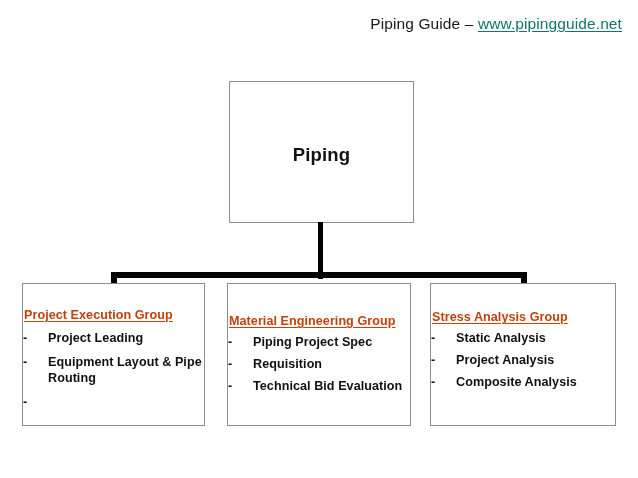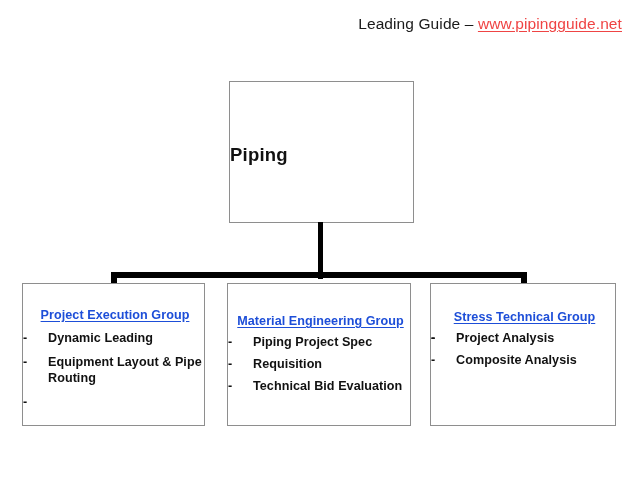--- a/index.html
+++ b/index.html
@@ -52,21 +52,21 @@
     left: 229px;
     top: 81px;
     width: 185px;
     height: 142px;
   }
   .root-label {
     position: absolute;
     left: 0;
     right: 0;
     top: 62px;
-    text-align: left;
+    text-align: center;
     font-size: 18.5px;
     font-weight: bold;
     color: #111111;
     letter-spacing: 0.2px;
   }
 
   .leaf-box {
     top: 283px;
     height: 143px;
   }
@@ -81,27 +81,26 @@
     right: -2px;
     top: 0;
   }
   .leaf-1 .leaf-content { top: 24px; }
   .leaf-2 .leaf-content { top: 30px; }
   .leaf-3 .leaf-content { top: 26px; }
 
   .leaf-title {
     font-size: 12.6px;
     font-weight: bold;
-    color: #1d4ed8;
+    color: #c2410c;
     text-decoration: underline;
     text-underline-offset: 2px;
     padding-left: 2px;
     letter-spacing: 0.05px;
     white-space: nowrap;
-    text-align: center;
   }
   .leaf-list {
     margin: 0;
     padding: 0;
     list-style: none;
   }
   .leaf-item {
     position: relative;
     font-size: 12.6px;
     font-weight: bold;
@@ -150,41 +149,41 @@
     width: 6px;
     height: 13px;
   }
 </style>
 </head>
 <body>
 
 <div id="canvas">
 
   <div class="header">
-    <span>Leading Guide</span>
+    <span>Piping Guide</span>
     <span class="dash">–</span>
-    <span class="link" style="color: #ef4444;">www.pipingguide.net</span>
+    <span class="link" style="color: #0f766e;">www.pipingguide.net</span>
   </div>
 
   <div class="box root-box">
     <div class="root-label">Piping</div>
   </div>
 
   <div class="conn conn-vert-main"></div>
   <div class="conn conn-horiz"></div>
   <div class="conn conn-drop-left"></div>
   <div class="conn conn-drop-right"></div>
 
   <div class="box leaf-box leaf-1">
     <div class="leaf-content">
       <div class="leaf-title">Project Execution Group</div>
       <ul class="leaf-list">
         <li class="leaf-item">
           <span class="bullet">-</span>
-          <span>Dynamic Leading</span>
+          <span>Project Leading</span>
         </li>
         <li class="leaf-item">
           <span class="bullet">-</span>
           <span>Equipment Layout &amp; Pipe Routing</span>
         </li>
         <li class="leaf-item">
           <span class="bullet">-</span>
         </li>
       </ul>
     </div>
@@ -205,24 +204,25 @@
         <li class="leaf-item">
           <span class="bullet">-</span>
           <span>Technical Bid Evaluation</span>
         </li>
       </ul>
     </div>
   </div>
 
   <div class="box leaf-box leaf-3">
     <div class="leaf-content">
-      <div class="leaf-title">Stress Technical Group</div>
+      <div class="leaf-title">Stress Analysis Group</div>
       <ul class="leaf-list">
         <li class="leaf-item">
           <span class="bullet">-</span>
+          <span>Static Analysis</span>
         </li>
         <li class="leaf-item">
           <span class="bullet">-</span>
           <span>Project Analysis</span>
         </li>
         <li class="leaf-item">
           <span class="bullet">-</span>
           <span>Composite Analysis</span>
         </li>
       </ul>

